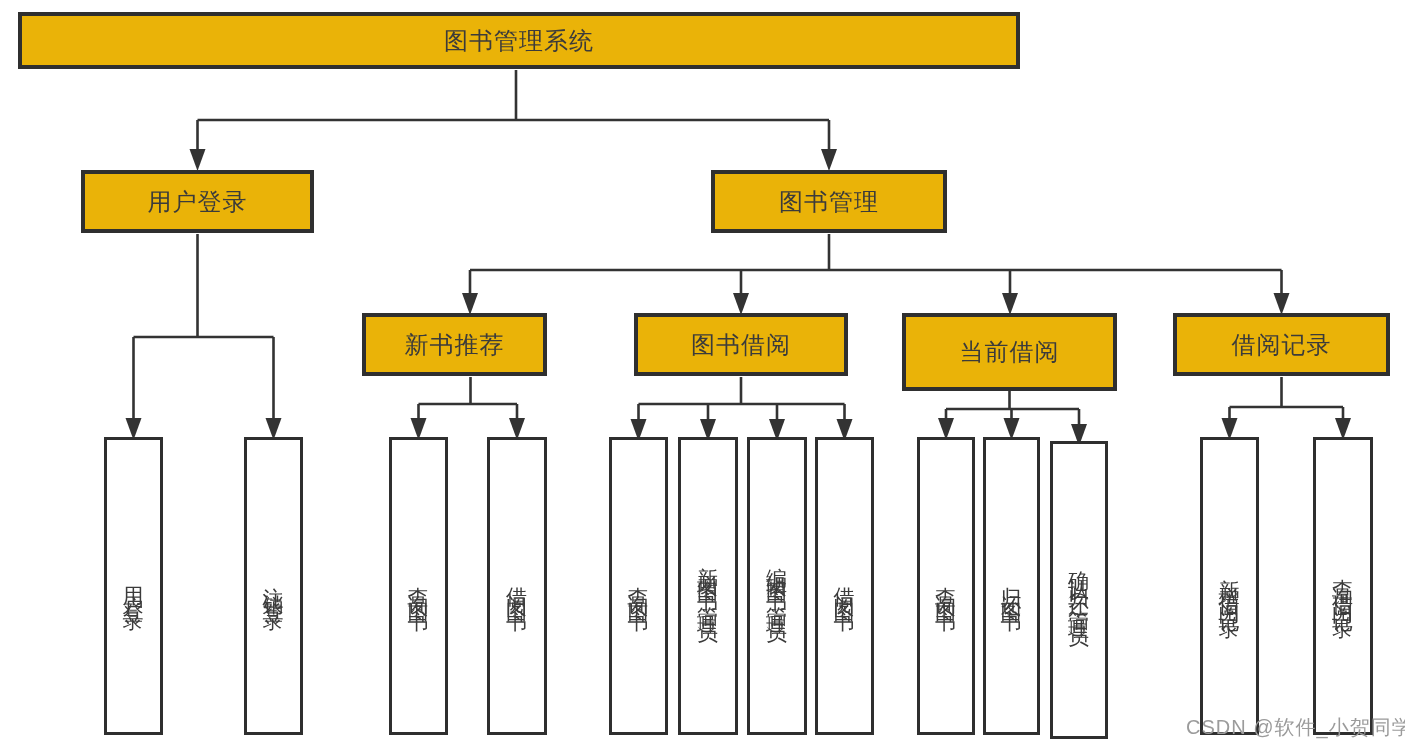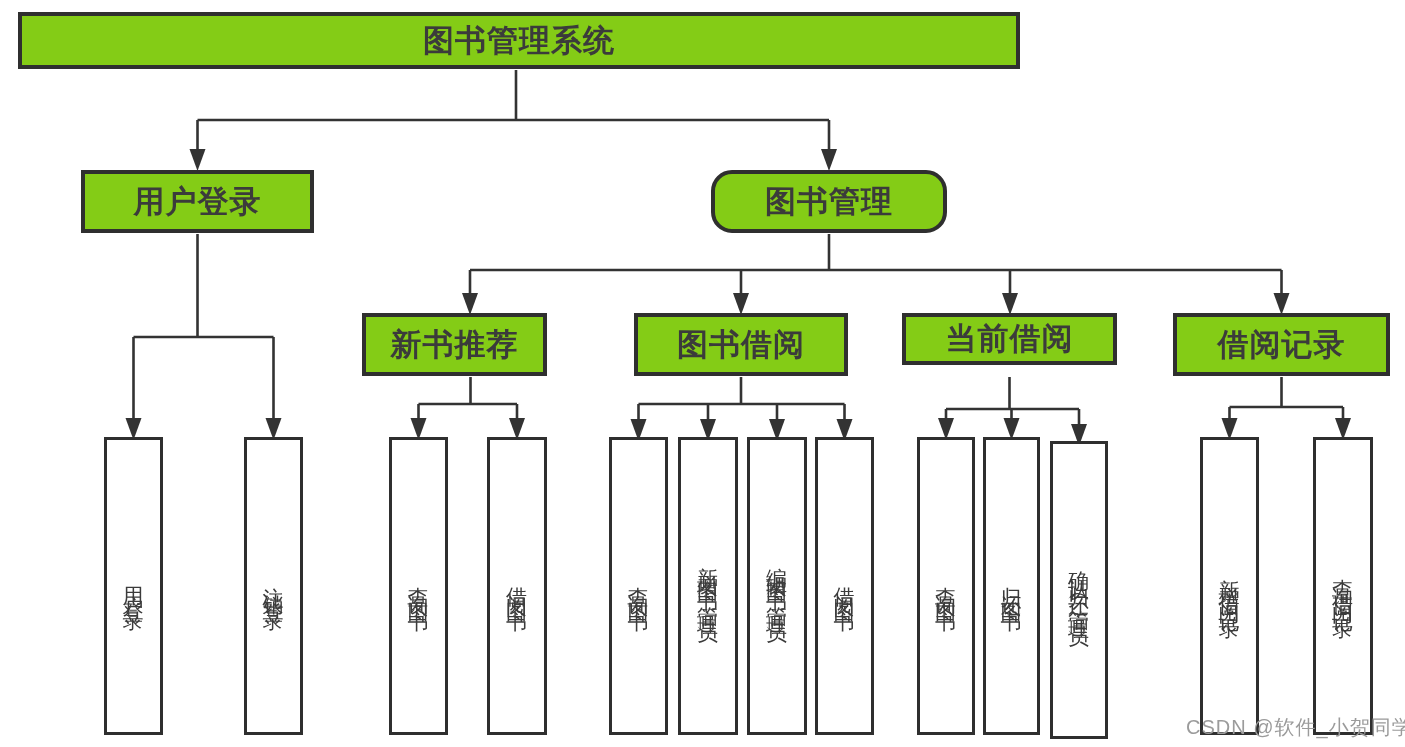--- a/index.html
+++ b/index.html
@@ -18,30 +18,29 @@
   .connectors {
     position: absolute;
     left: 0; top: 0;
     width: 1405px;
     height: 747px;
     pointer-events: none;
   }
   .box {
     position: absolute;
     box-sizing: border-box;
-    background: #84cc16;
+    background: #eab308;
     border: 4px solid #2f2f2f;
     display: flex;
     align-items: center;
     justify-content: center;
     color: #3b3b3b;
-    font-size: 31px;
+    font-size: 24px;
     letter-spacing: 1px;
     white-space: nowrap;
-    font-weight: bold;
   }
   .leaf {
     position: absolute;
     box-sizing: border-box;
     background: #ffffff;
     border: 3px solid #2f2f2f;
     display: flex;
     align-items: center;
     justify-content: center;
     top: 437px;
@@ -108,25 +107,25 @@
       <polygon points="1003.5,418 1019.5,418 1011.5,440"></polygon>
       <polygon points="1071,424 1087,424 1079,446"></polygon>
       <polygon points="1221.5,418 1237.5,418 1229.5,440"></polygon>
       <polygon points="1335,418 1351,418 1343,440"></polygon>
     </g>
   </svg>
 
   <div class="box" style="left:18px; top:12px; width:1002px; height:57px;">图书管理系统</div>
 
   <div class="box" style="left:81px; top:170px; width:233px; height:63px;">用户登录</div>
-  <div class="box" style="left:711px; top:170px; width:236px; height:63px;border-radius:21px;">图书管理</div>
+  <div class="box" style="left:711px; top:170px; width:236px; height:63px;">图书管理</div>
 
   <div class="box" style="left:362px; top:313px; width:185px; height:63px;">新书推荐</div>
   <div class="box" style="left:634px; top:313px; width:214px; height:63px;">图书借阅</div>
-  <div class="box" style="left:902px; top:313px; width:215px; height:52px;">当前借阅</div>
+  <div class="box" style="left:902px; top:313px; width:215px; height:78px;">当前借阅</div>
   <div class="box" style="left:1173px; top:313px; width:217px; height:63px;">借阅记录</div>
 
   <div class="leaf" style="left:104px;">
     <span class="vtext">用户登录</span>
   </div>
   <div class="leaf" style="left:244px;">
     <span class="vtext">注销登录</span>
   </div>
 
   <div class="leaf" style="left:389px;">

